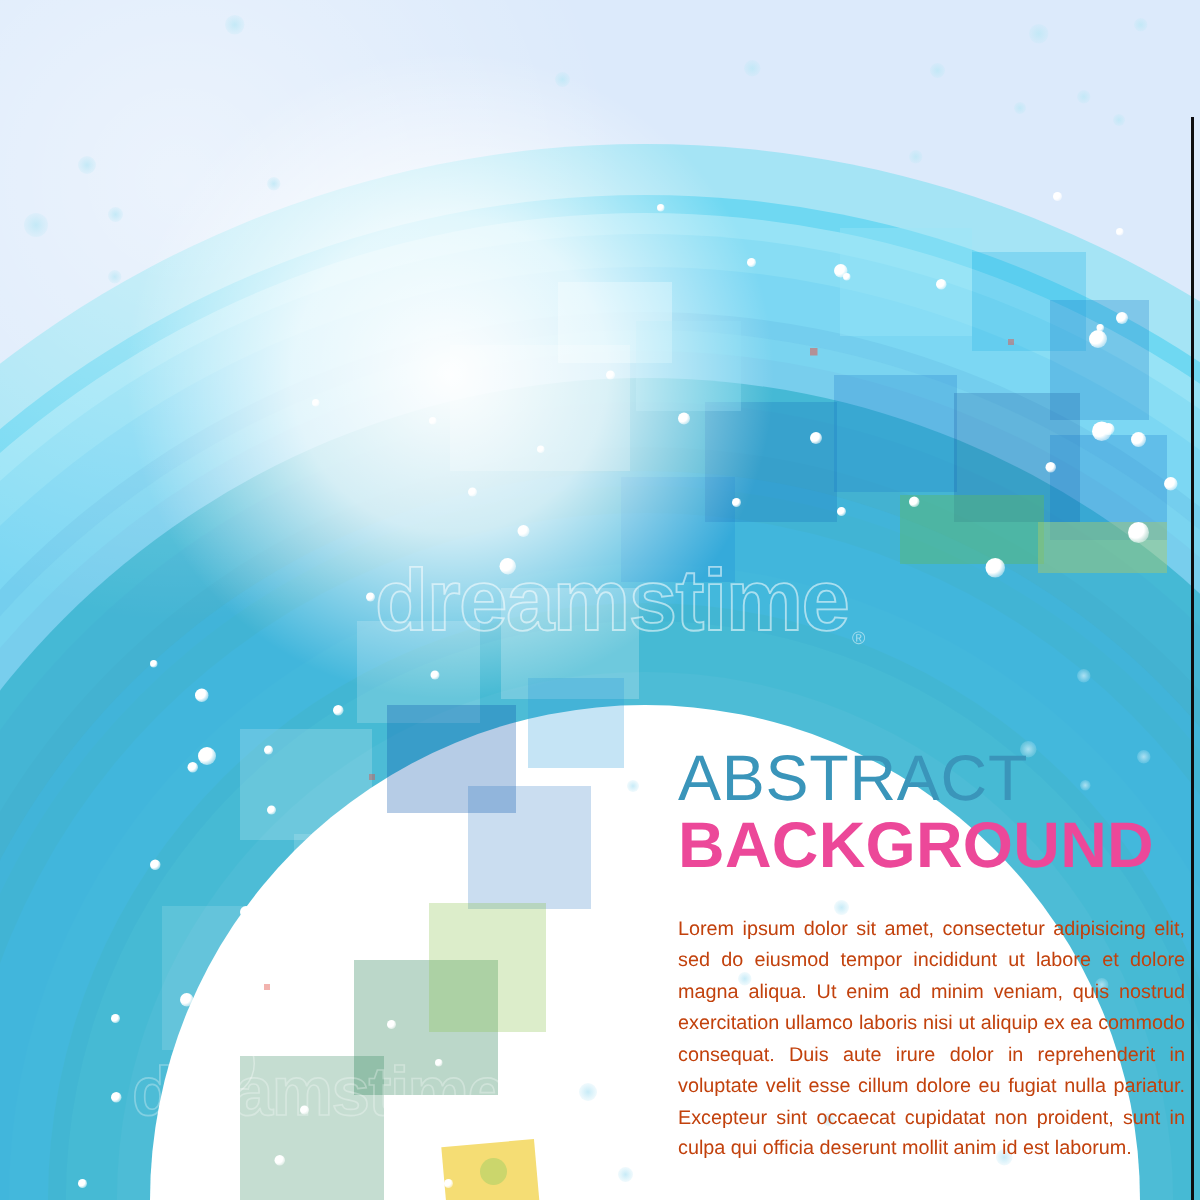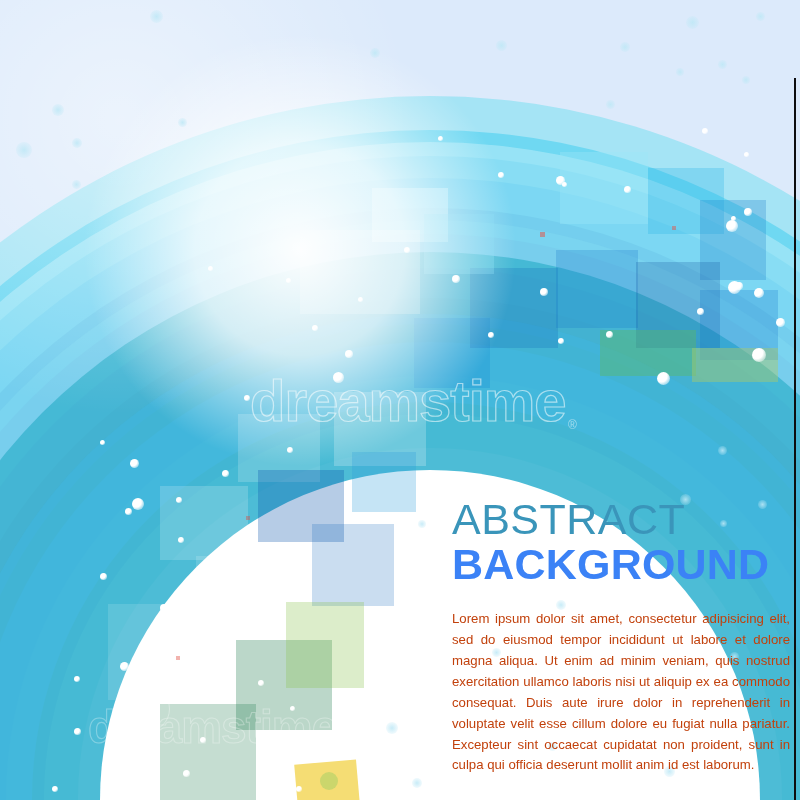--- a/index.html
+++ b/index.html
@@ -60,21 +60,21 @@
   .t-abstract{
     font-size:43px;line-height:1.02;
     letter-spacing:.5px;
     color:#3a95ba;
     font-weight:400;
     margin:0;
   }
   .t-background{
     font-size:43px;line-height:1.06;
     letter-spacing:.2px;
-    color:#3b82f6;
+    color:#ec4899;
     font-weight:700;
     margin:0 0 22px 0;
   }
   .t-body{
     font-size:13.2px;
     line-height:1.58;
     color:#c2410c;
     text-align:justify;
     margin:0;
   }

